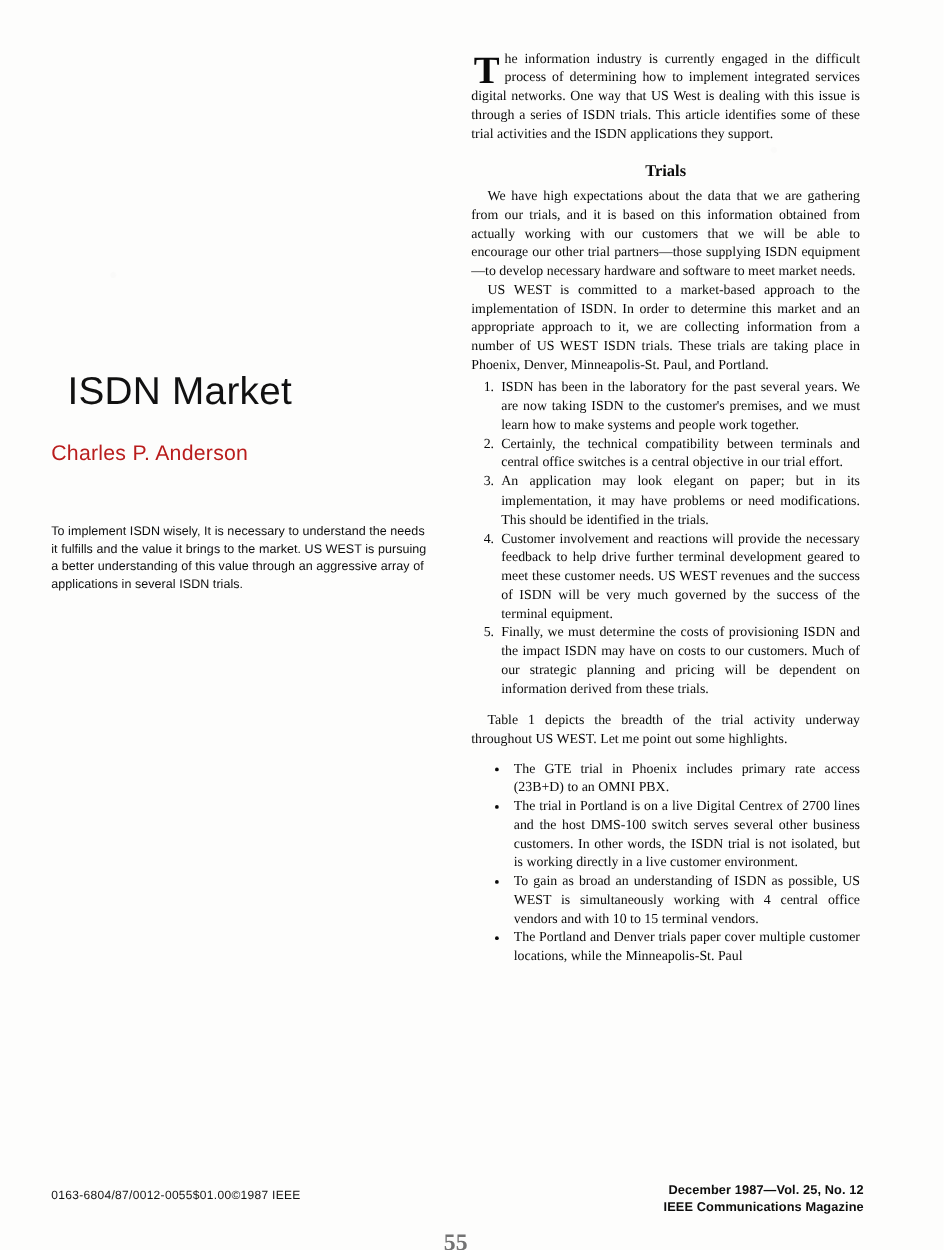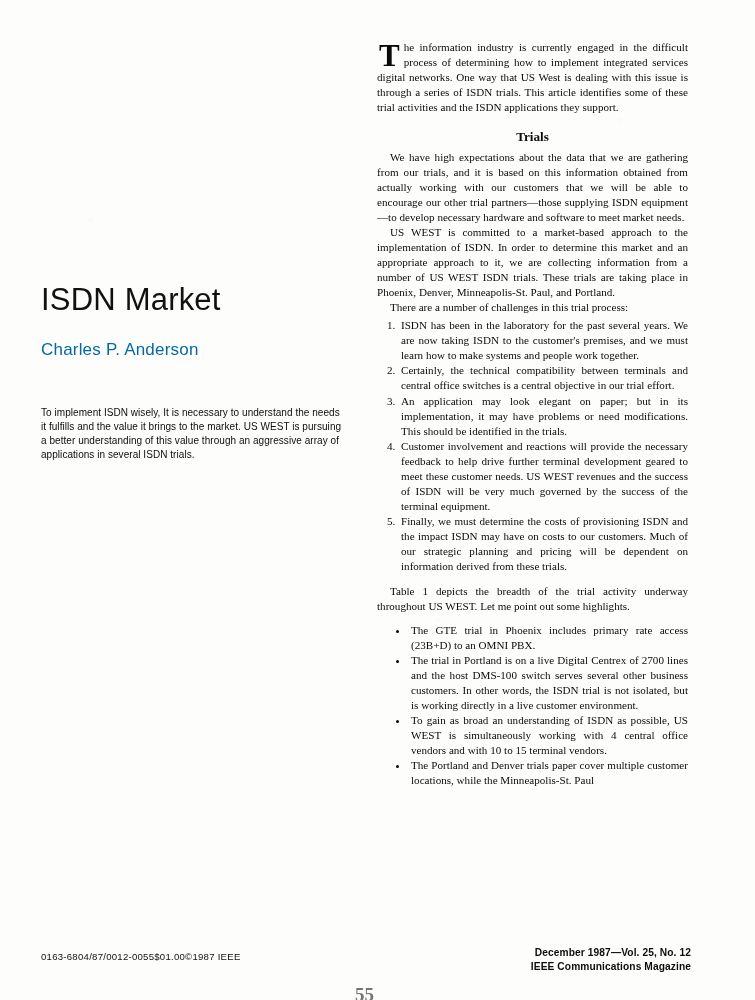--- a/index.html
+++ b/index.html
@@ -38,28 +38,28 @@
     top: 282px;
     width: 312px;
   }
   .article-title {
     font-family: "Liberation Sans", sans-serif;
     font-size: 31px;
     line-height: 1.18;
     letter-spacing: 0.2px;
     font-weight: 400;
     color: #111;
-    margin: 0;
+    margin: 13px;
   }
   .author {
     font-family: "Liberation Sans", sans-serif;
     font-size: 17px;
     letter-spacing: 0.2px;
     font-weight: 400;
-    color: #0369a1;
+    color: #b91c1c;
     margin: 21px 0 0 0;
   }
   .deck {
     font-family: "Liberation Sans", sans-serif;
     font-size: 10px;
     line-height: 1.42;
     letter-spacing: 0.05px;
     color: #0d0d0d;
     margin: 46px 0 0 0;
     width: 305px;
@@ -176,21 +176,20 @@
   </div>
 
   <div class="right-col">
 
     <p class="dropcap-para"><span class="dropcap">T</span><span>he information industry is currently engaged in the difficult process of determining how to implement integrated services digital networks. One way that US West is dealing with this issue is through a series of ISDN trials. This article identifies some of these trial activities and the ISDN applications they support.</span></p>
 
     <h2 class="section-head">Trials</h2>
 
     <p>We have high expectations about the data that we are gathering from our trials, and it is based on this information obtained from actually working with our customers that we will be able to encourage our other trial partners—those supplying ISDN equipment—to develop necessary hardware and software to meet market needs.</p>
     <p>US WEST is committed to a market-based approach to the implementation of ISDN. In order to determine this market and an appropriate approach to it, we are collecting information from a number of US WEST ISDN trials. These trials are taking place in Phoenix, Denver, Minneapolis-St. Paul, and Portland.</p>
-    <p>There are a number of challenges in this trial process:</p>
 
     <ol class="num-list">
       <li>ISDN has been in the laboratory for the past several years. We are now taking ISDN to the customer's premises, and we must learn how to make systems and people work together.</li>
       <li>Certainly, the technical compatibility between terminals and central office switches is a central objective in our trial effort.</li>
       <li>An application may look elegant on paper; but in its implementation, it may have problems or need modifications. This should be identified in the trials.</li>
       <li>Customer involvement and reactions will provide the necessary feedback to help drive further terminal development geared to meet these customer needs. US WEST revenues and the success of ISDN will be very much governed by the success of the terminal equipment.</li>
       <li>Finally, we must determine the costs of provisioning ISDN and the impact ISDN may have on costs to our customers. Much of our strategic planning and pricing will be dependent on information derived from these trials.</li>
     </ol>
 
     <p class="para-gap">Table 1 depicts the breadth of the trial activity underway throughout US WEST. Let me point out some highlights.</p>

